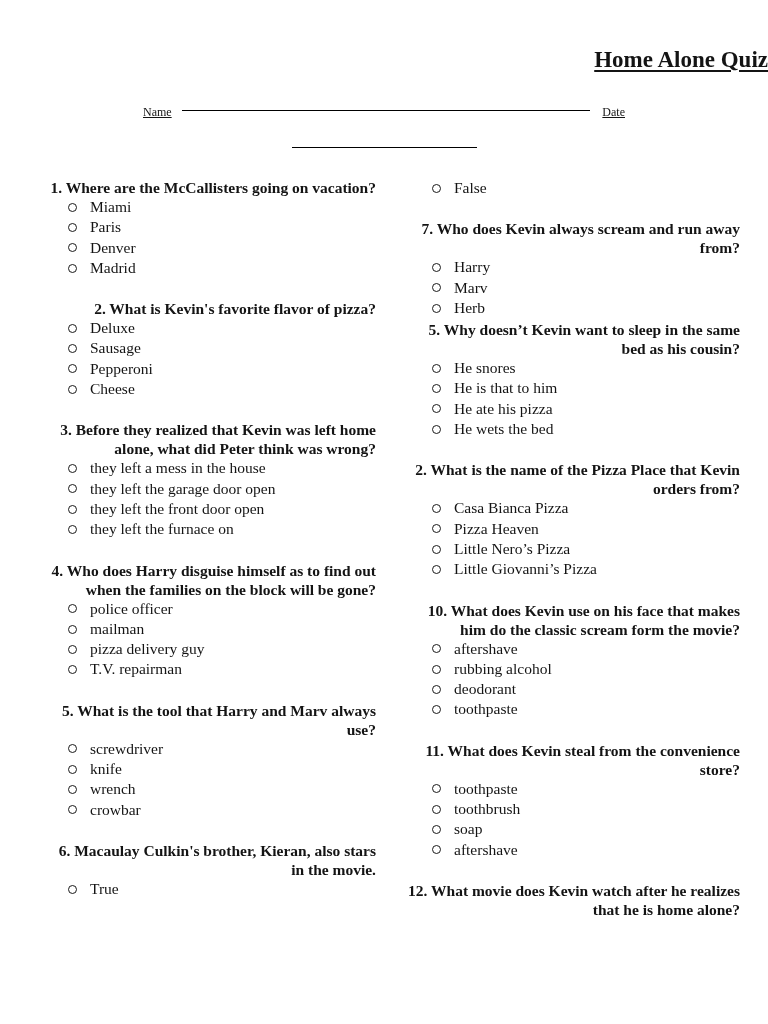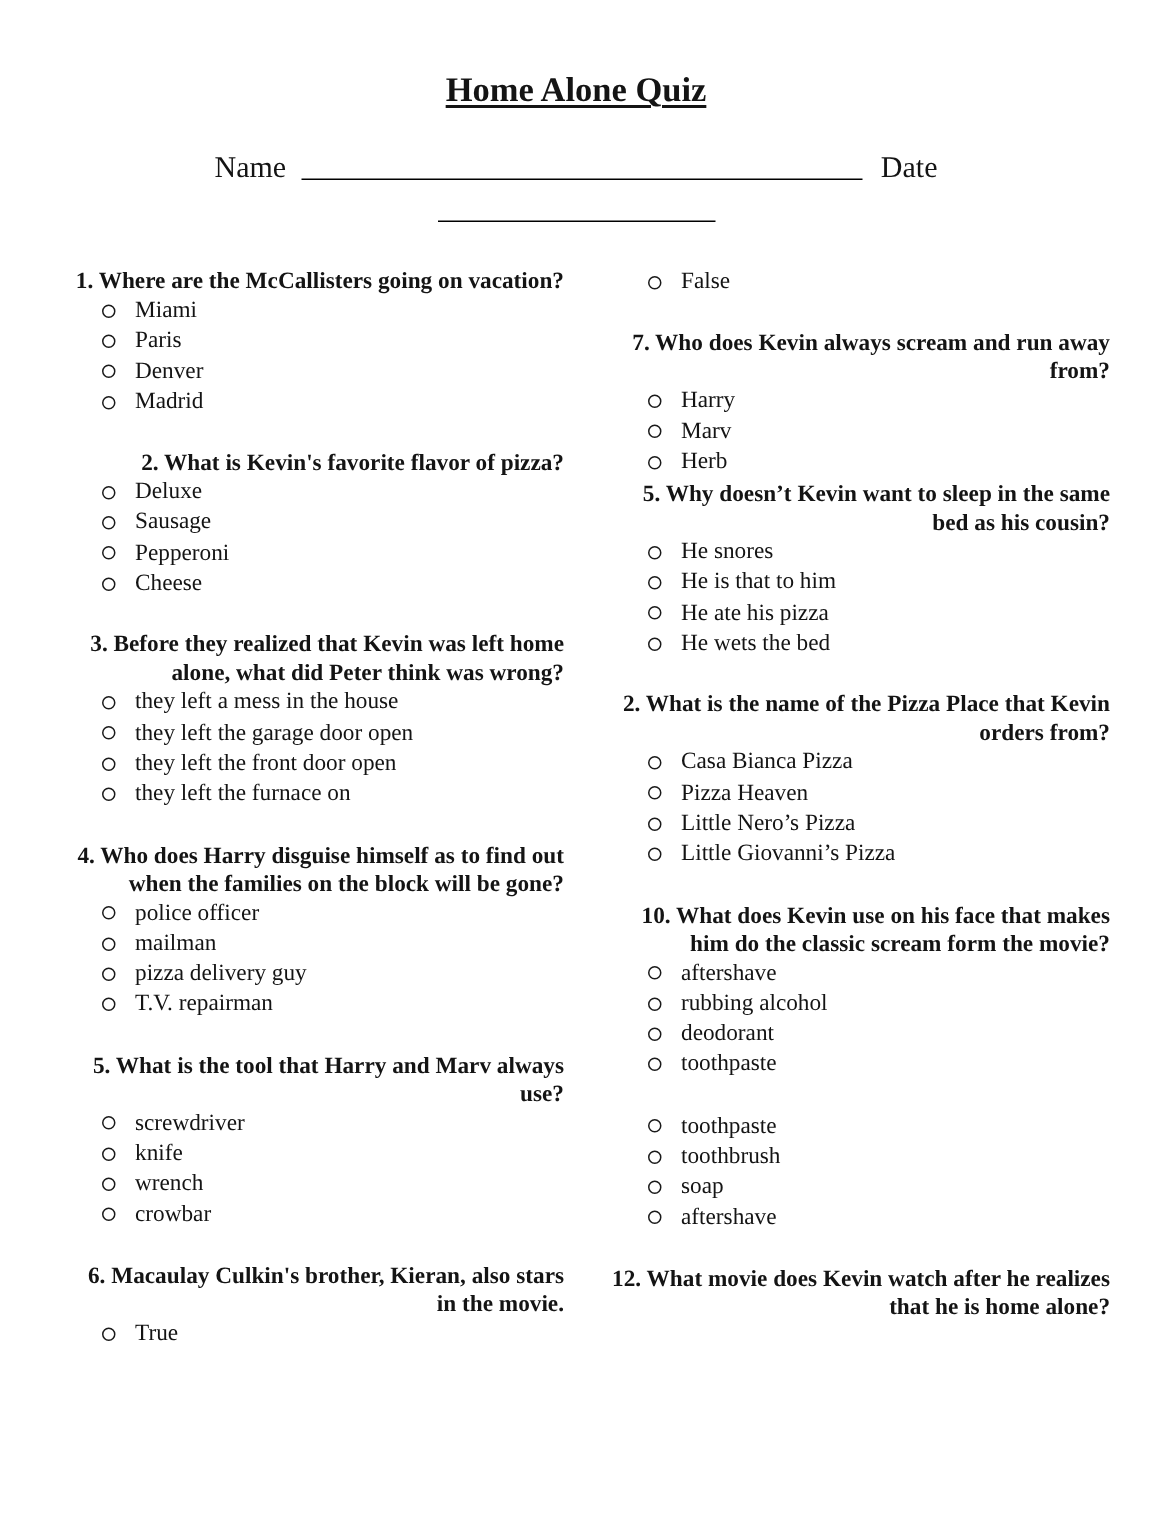--- a/index.html
+++ b/index.html
@@ -6,35 +6,36 @@
   .page{
     position:relative;
     width:768px;height:1024px;
     background:#ffffff;
     color:#141414;
     font-family:"Liberation Serif", serif;
     overflow:hidden;
   }
   .title{
     padding-top:46px;
-    text-align:center;
+    text-align:right;
     font-size:23px;
     font-weight:bold;
     line-height:28px;
     text-decoration:underline;
     text-underline-offset:3px;
     text-decoration-thickness:2px;
   }
   .name-row{
     width:482px;
     margin:26px auto 0 auto;
     display:flex;
-    align-items:flex-end;
-    font-size:20px;
+    align-items:center;
+    font-size:12px;
     line-height:24px;
+    text-decoration:underline;
   }
   .name-row .fill-line{
     flex:1;
     border-bottom:1.5px solid #000;
     margin:0 12px 4px 10px;
     height:1px;
   }
   .sub-line{
     width:185px;
     margin:22px auto 0 auto;
@@ -264,20 +265,21 @@
           <div class="opt">
             <span class="bullet"></span>
             <span>deodorant</span>
           </div>
           <div class="opt">
             <span class="bullet"></span>
             <span>toothpaste</span>
           </div>
         </div>
         <div class="block">
+          <div class="q">11. What does Kevin steal from the convenience store?</div>
           <div class="opt">
             <span class="bullet"></span>
             <span>toothpaste</span>
           </div>
           <div class="opt">
             <span class="bullet"></span>
             <span>toothbrush</span>
           </div>
           <div class="opt">
             <span class="bullet"></span>

